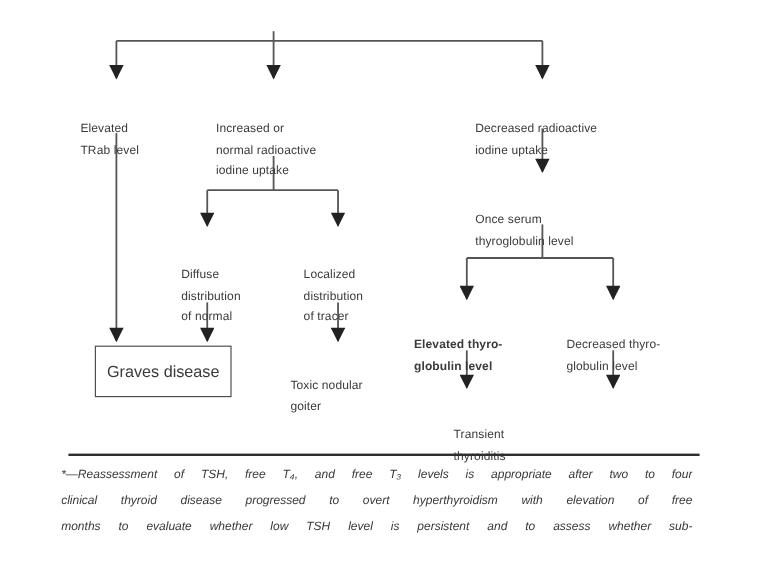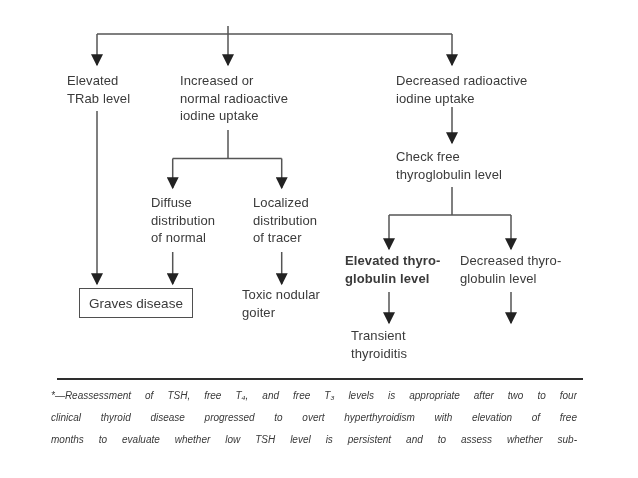--- a/index.html
+++ b/index.html
@@ -13,30 +13,31 @@
     overflow: hidden;
   }
   .connectors {
     position: absolute;
     left: 0; top: 0;
     width: 638px; height: 478px;
     pointer-events: none;
   }
   .node {
     position: absolute;
-    font-size: 13px;
+    font-size: 10px;
     line-height: 17.5px;
     white-space: pre;
     color: #3a3a3a;
     letter-spacing: 0.1px;
+    margin-top: 27px;
   }
   .outcome-box {
     position: absolute;
     left: 79px; top: 288px;
-    width: 114px; height: 30px;
+    width: 114px; height: 43px;
     border: 1.5px solid #4f4f4f;
     background: #ffffff;
     display: flex;
     align-items: center;
     justify-content: center;
     box-sizing: border-box;
   }
   .outcome-box .box-label {
     font-size: 13.5px;
     color: #3a3a3a;
@@ -105,35 +106,35 @@
     </g>
   </svg>
 
   <div class="node" style="left:67px;  top:72px;">Elevated
 TRab level</div>
   <div class="node" style="left:180px; top:72px;">Increased or
 normal radioactive
 iodine uptake</div>
   <div class="node" style="left:396px; top:72px;">Decreased radioactive
 iodine uptake</div>
-  <div class="node" style="left:396px; top:148px;">Check free
+  <div class="node" style="left:396px; top:148px;">Once serum
 thyroglobulin level</div>
   <div class="node" style="left:151px; top:194px;">Diffuse
 distribution
 of normal</div>
   <div class="node" style="left:253px; top:194px;">Localized
 distribution
 of tracer</div>
   <div class="node" style="left:242px; top:286px;">Toxic nodular
 goiter</div>
   <div class="node" style="left:345px; top:252px;font-weight:bold;">Elevated thyro-
 globulin level</div>
-  <div class="node" style="left:460px; top:252px;">Decreased thyro-
+  <div class="node" style="left:472px; top:252px;">Decreased thyro-
 globulin level</div>
-  <div class="node" style="left:351px; top:327px;">Transient
+  <div class="node" style="left:378px; top:327px;">Transient
 thyroiditis</div>
 
   <div class="outcome-box">
     <span class="box-label">Graves disease</span>
   </div>
 
   <div class="footnote-rule"></div>
 
   <div class="footnote">
     <div class="fn-line">*—Reassessment of TSH, free T₄, and free T₃ levels is appropriate after two to four</div>

